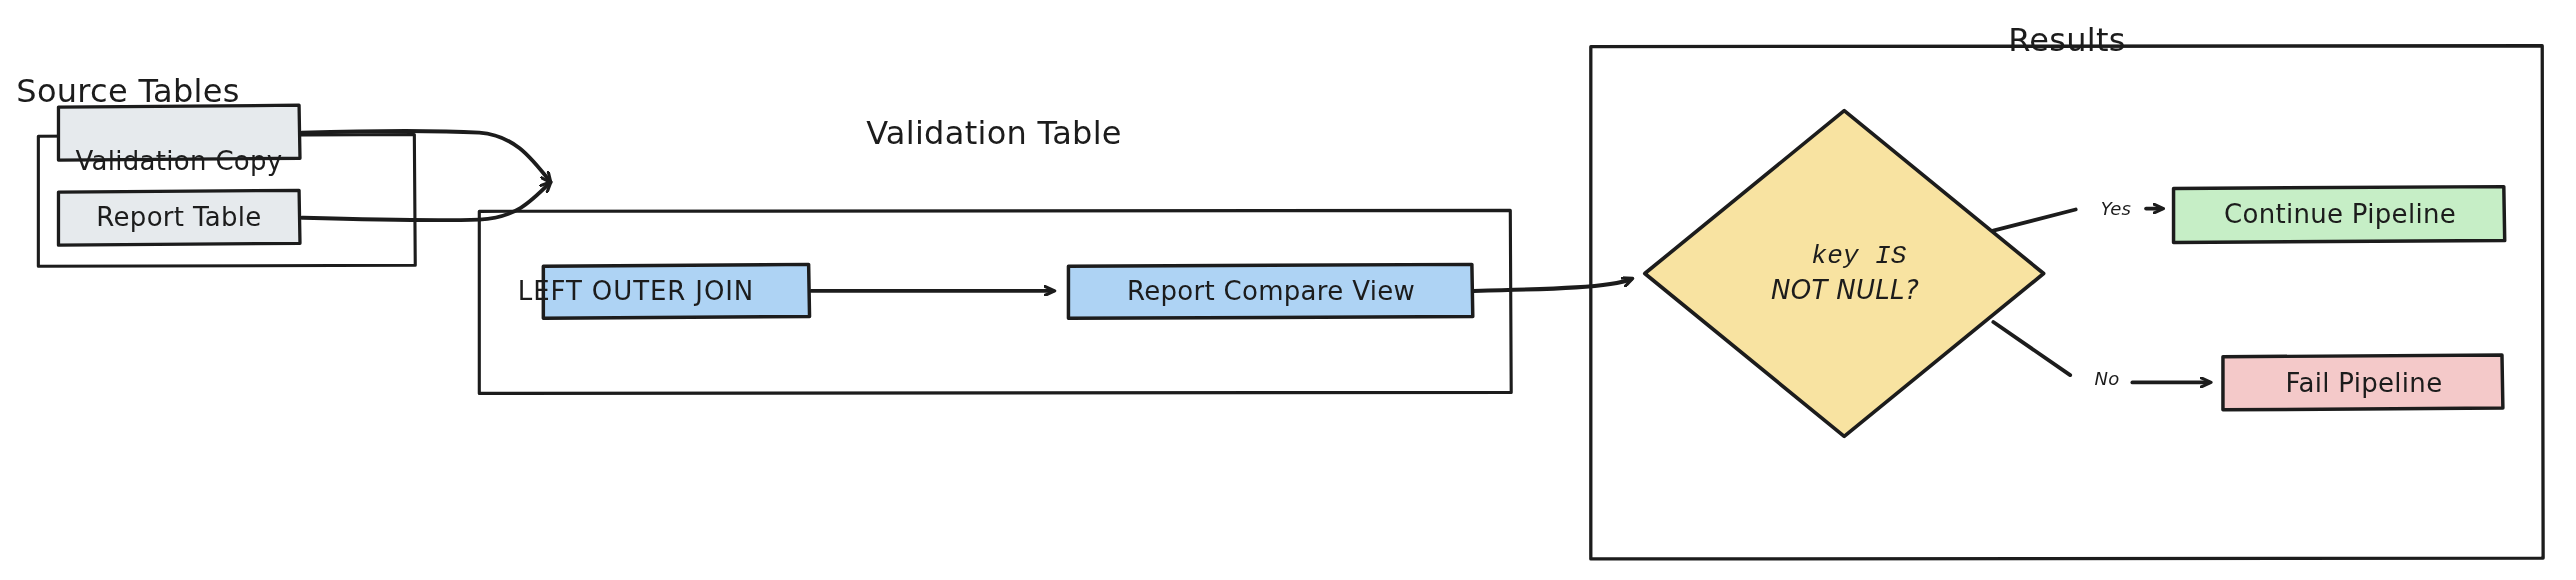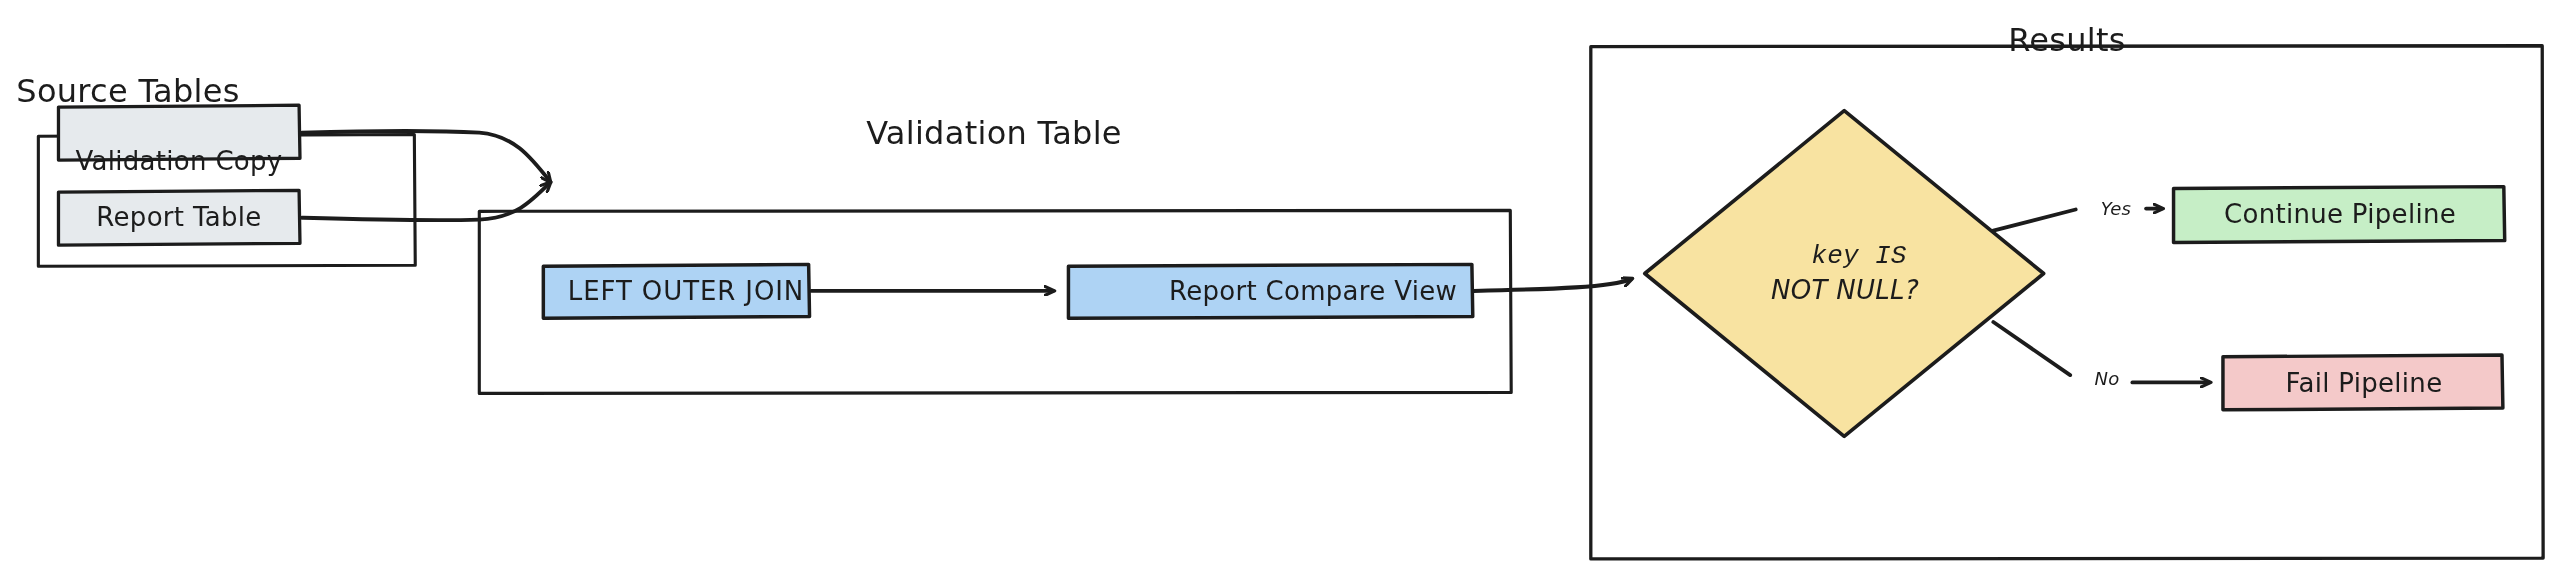--- a/index.html
+++ b/index.html
@@ -106,23 +106,23 @@
   <div class="lbl group-title center" style="left:128px;top:92px;">Source Tables</div>
 
   <div class="lbl group-title center" style="left:994px;top:134px;">Validation Table</div>
 
   <div class="lbl group-title center" style="left:2067px;top:41px;">Results</div>
 
   <div class="lbl node-label center" style="left:179px;top:133px;margin-top:29px;">Validation Copy</div>
 
   <div class="lbl node-label center" style="left:179px;top:218px;">Report Table</div>
 
-  <div class="lbl node-label mono center" style="left:686px;top:292px;">LEFT OUTER JOIN</div>
+  <div class="lbl node-label mono center" style="left:636px;top:292px;">LEFT OUTER JOIN</div>
 
-  <div class="lbl node-label center" style="left:1313px;top:292px;">Report Compare View</div>
+  <div class="lbl node-label center" style="left:1271px;top:292px;">Report Compare View</div>
 
   <div class="lbl node-label center" style="left:2340px;top:215px;">Continue Pipeline</div>
 
   <div class="lbl node-label center" style="left:2364px;top:384px;">Fail Pipeline</div>
 
   <div class="lbl diamond-label center" style="left:1859px;top:257px;font-family:Liberation Mono, monospace;">key IS</div>
   <div class="lbl diamond-label center" style="left:1845px;top:291px;">NOT NULL?</div>
 
   <div class="lbl edge-label center" style="left:2116px;top:209px;">Yes</div>
 

